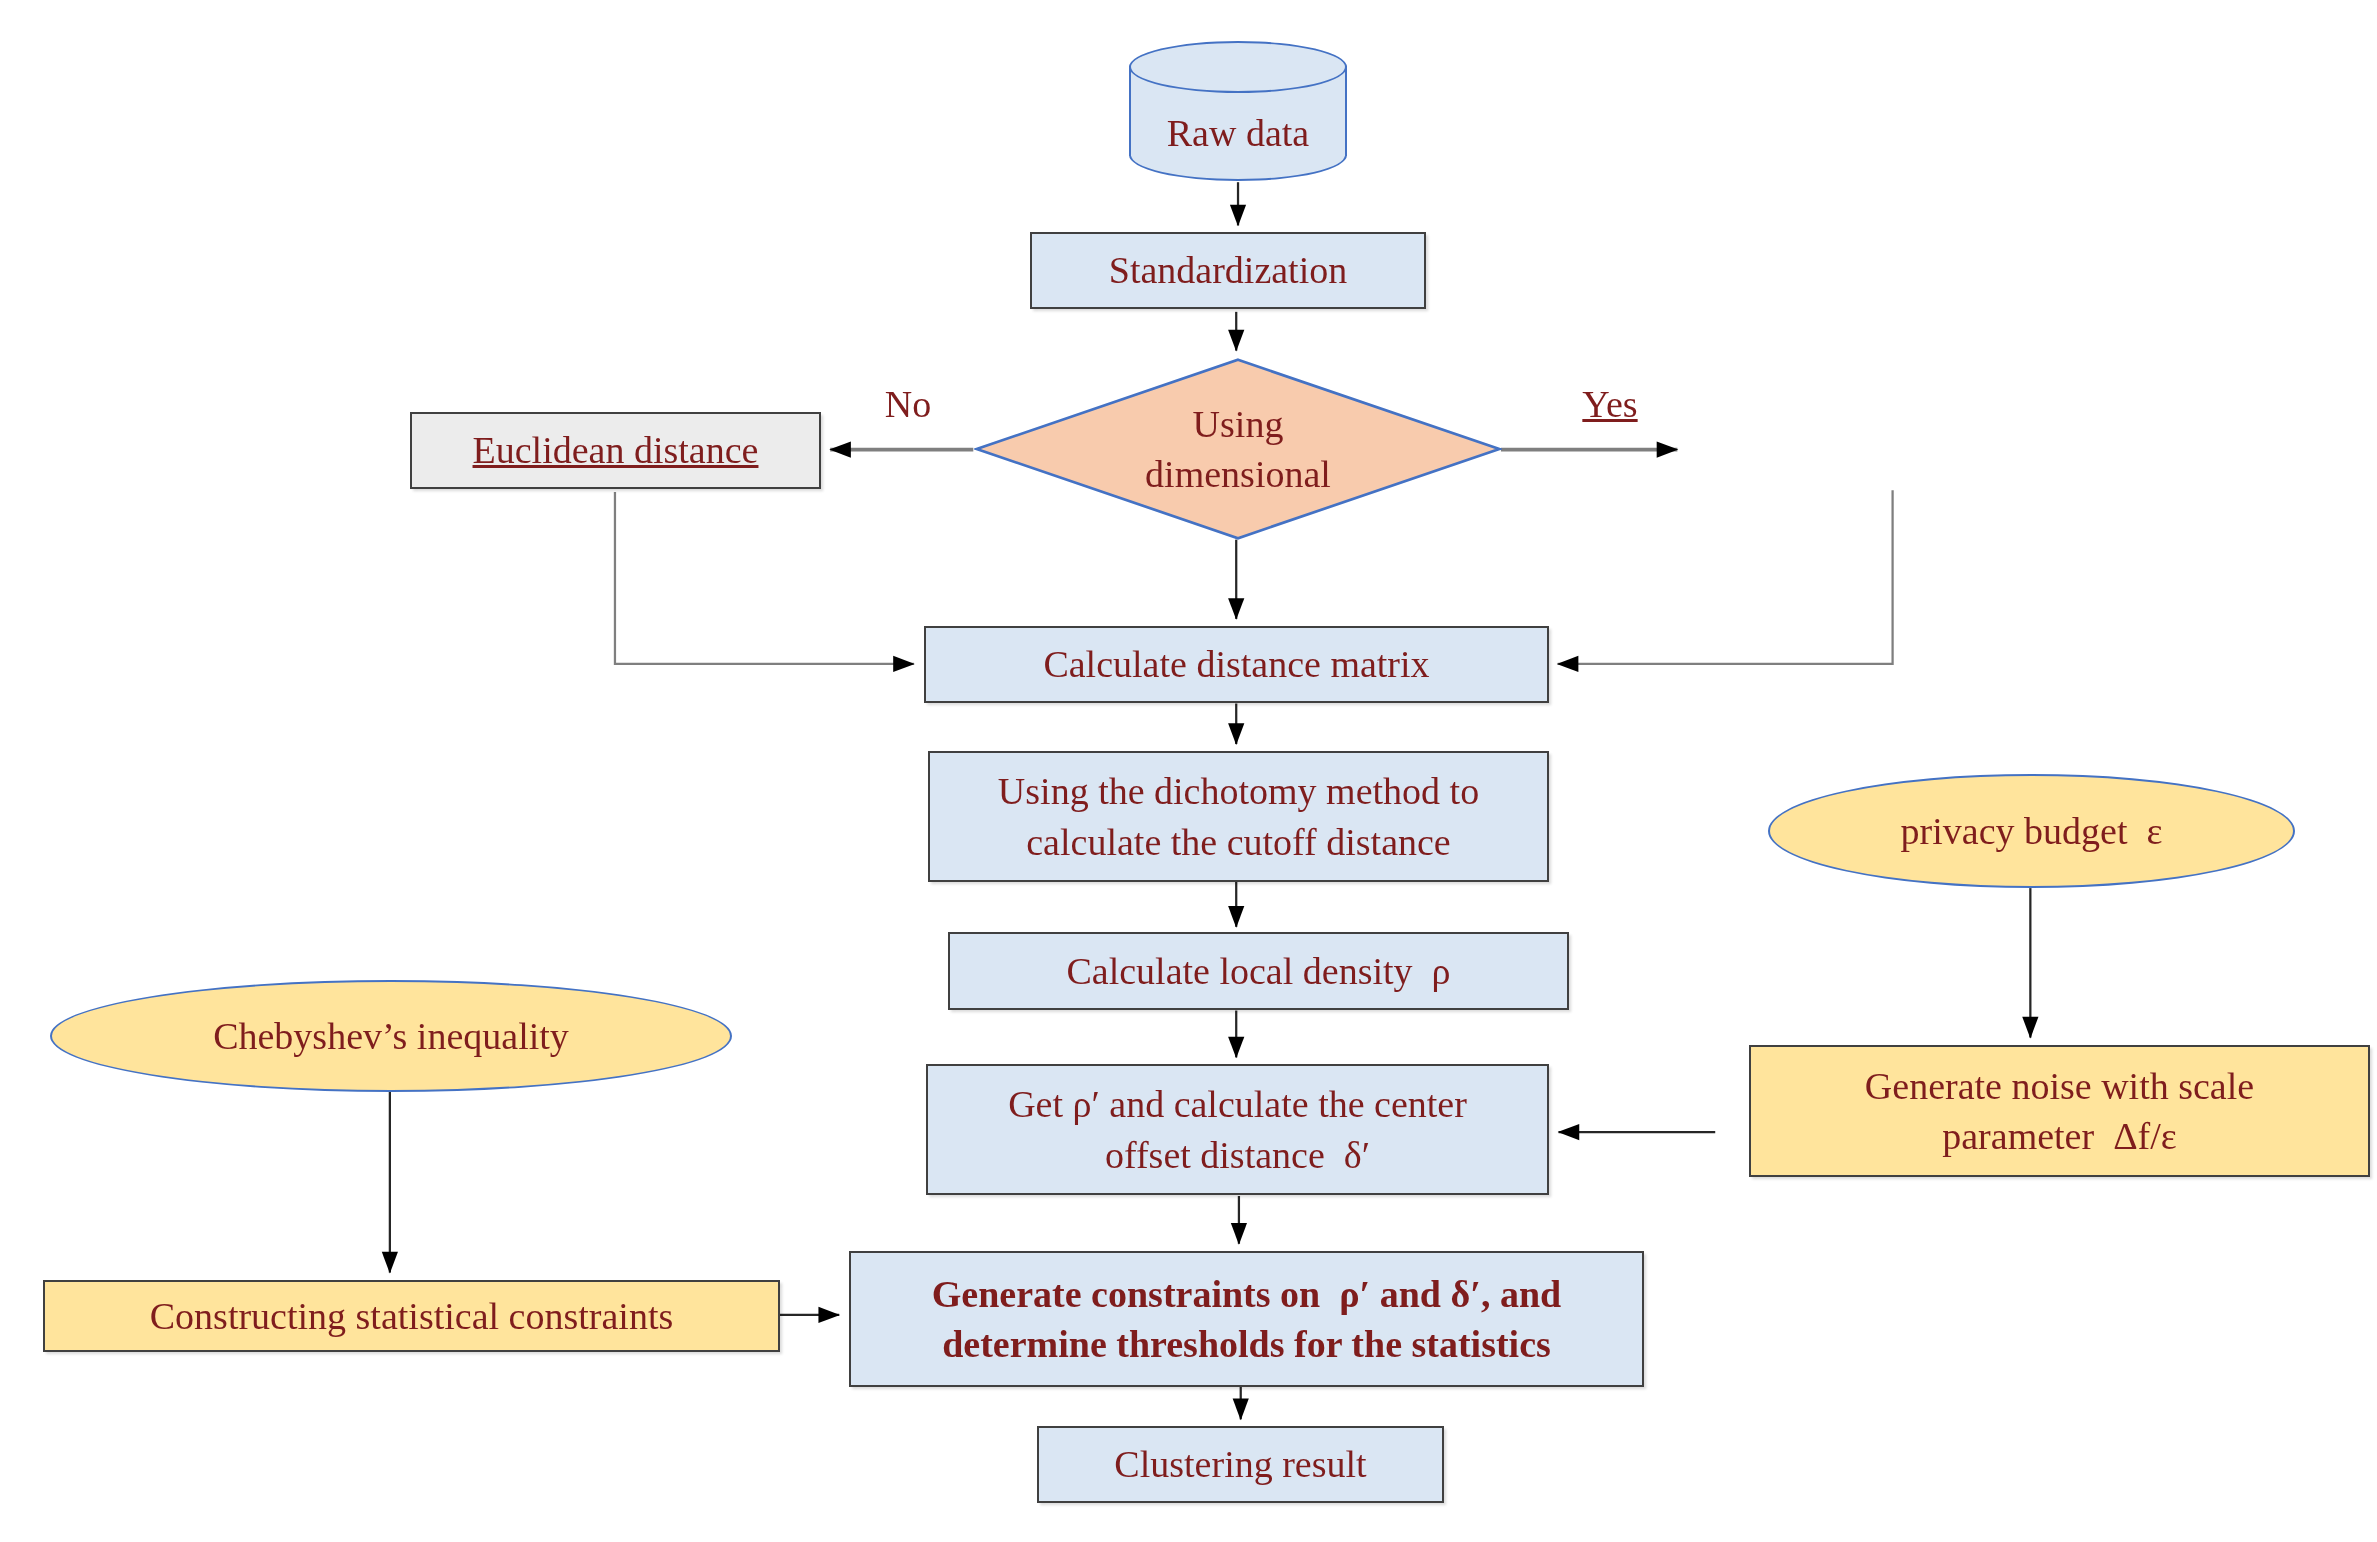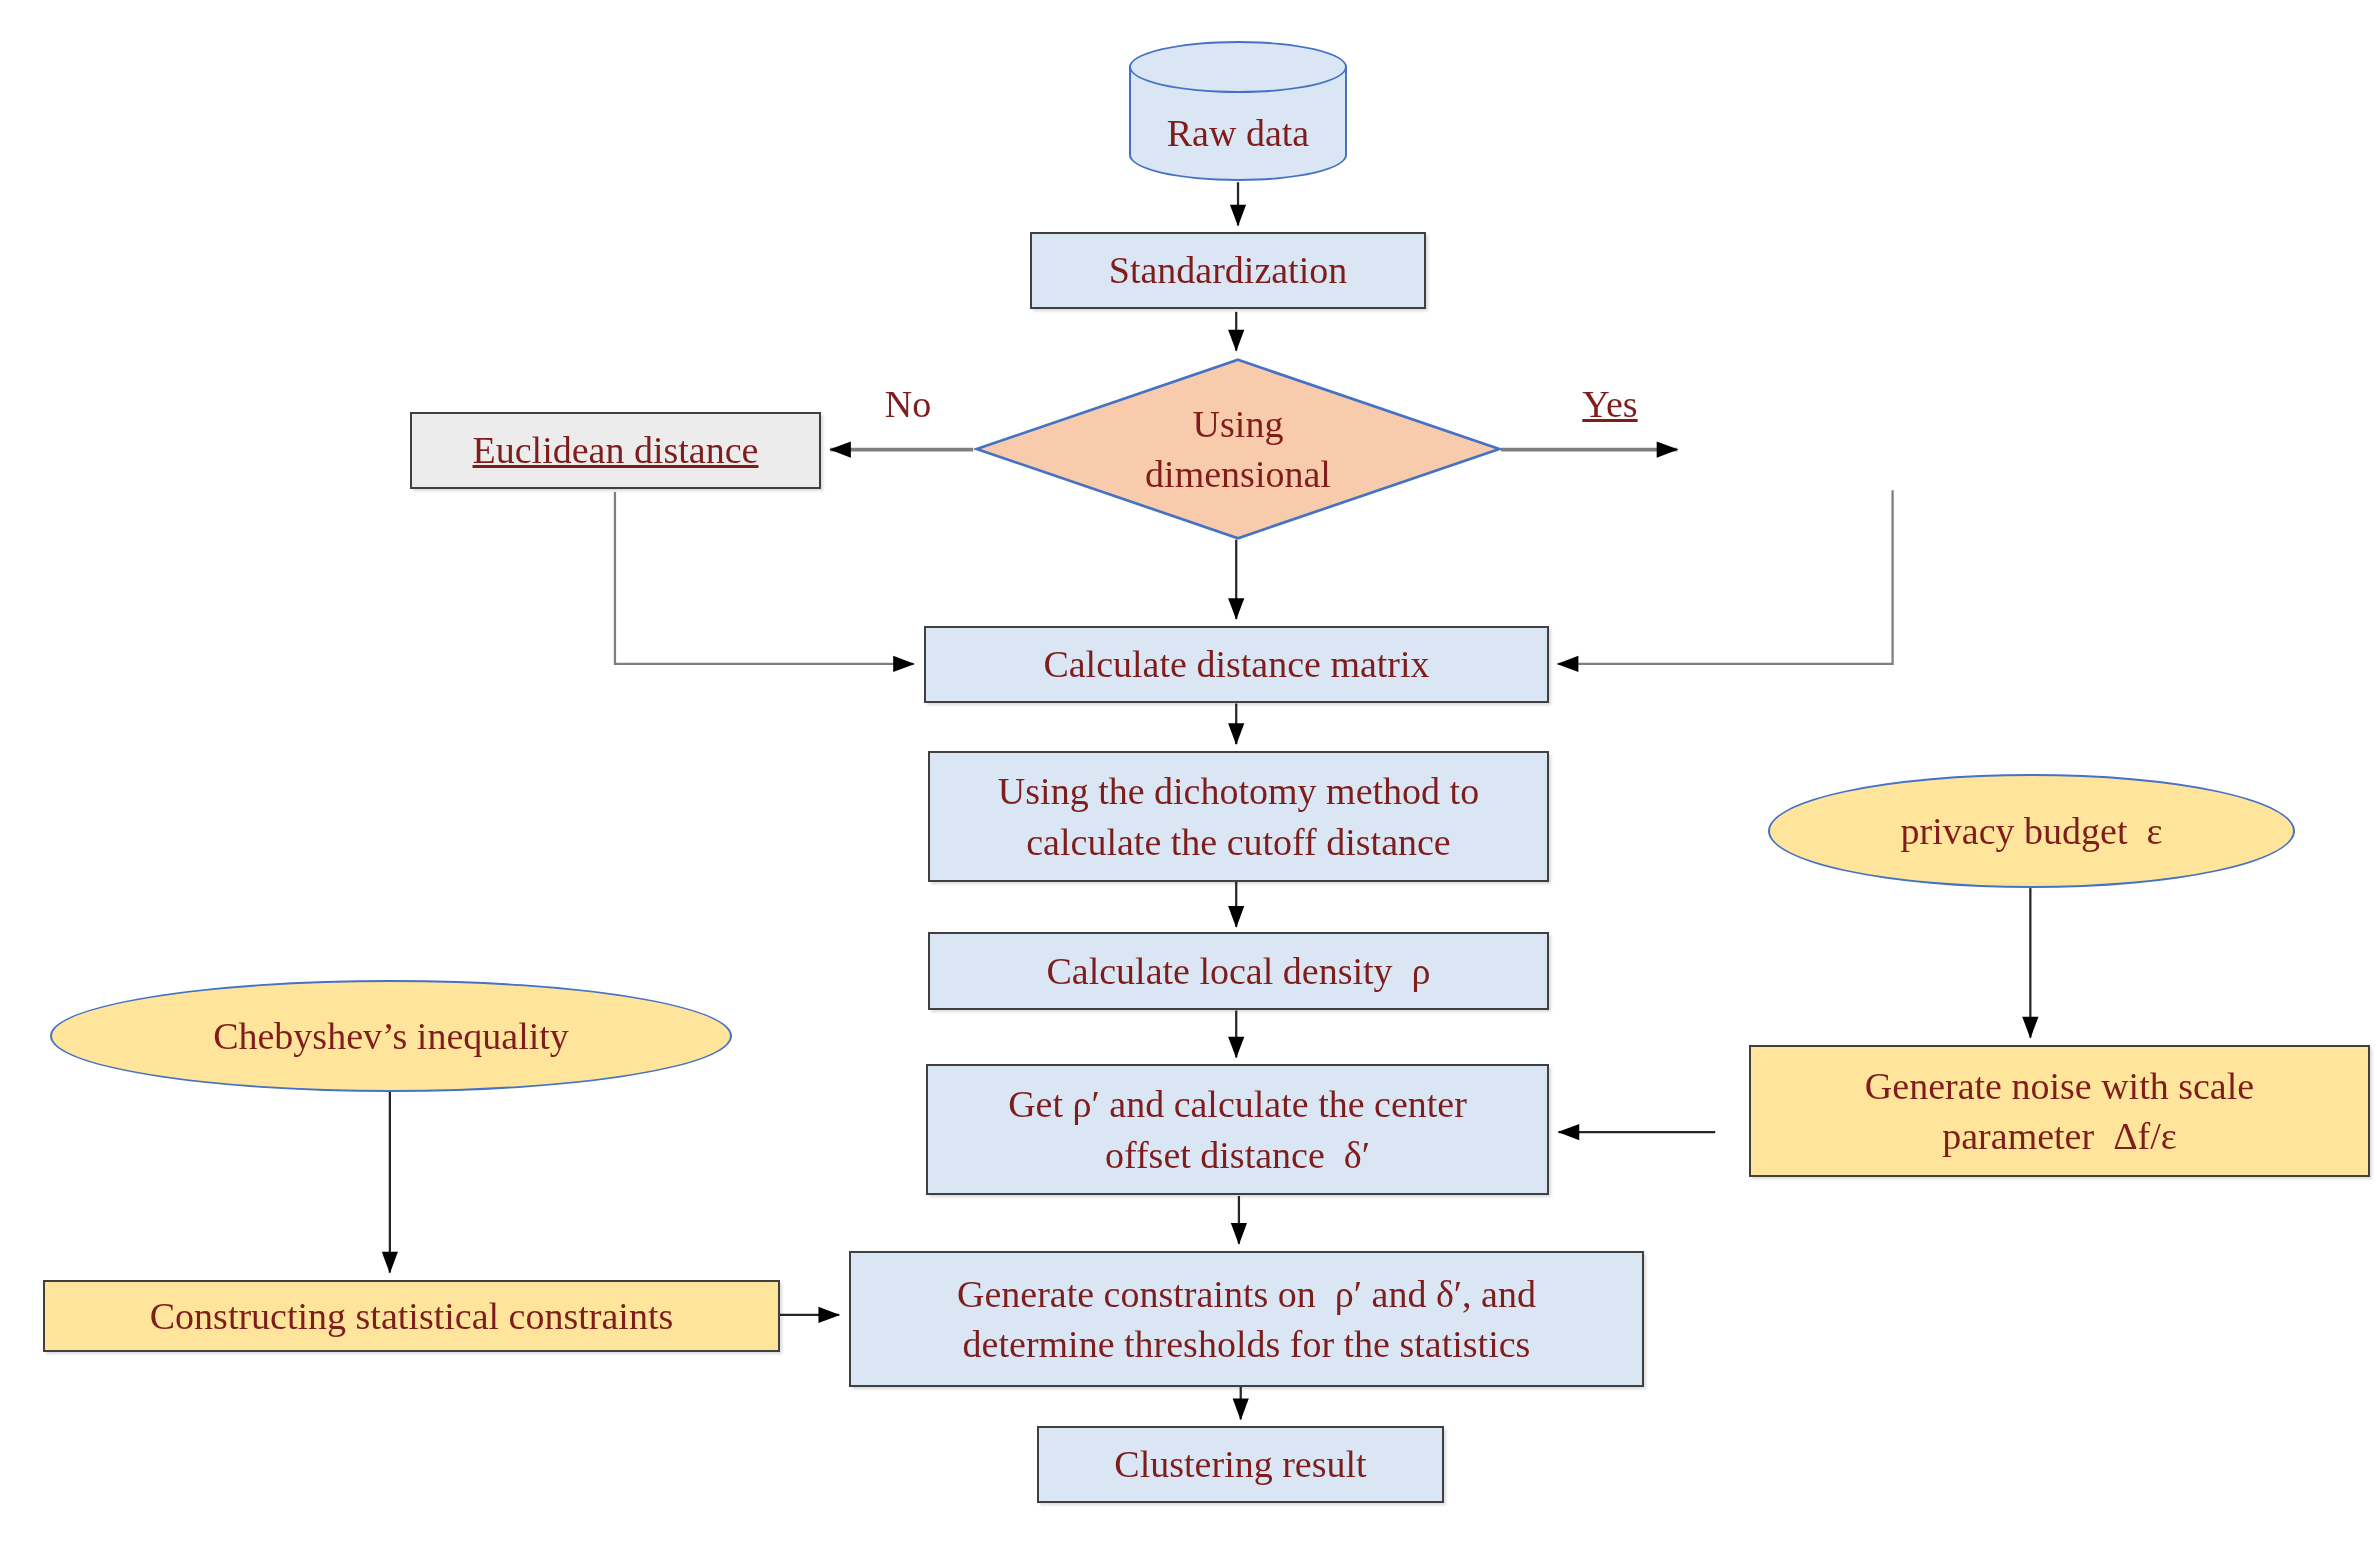--- a/index.html
+++ b/index.html
@@ -117,21 +117,21 @@
 
   <div class="node rect process" style="left:924px;top:626px;width:625px;height:77px;">
     <span class="label">Calculate distance matrix</span>
   </div>
 
   <div class="node rect process lines" style="left:928px;top:751px;width:621px;height:131px;">
     <span class="line">Using the dichotomy method to</span>
     <span class="line">calculate the cutoff distance</span>
   </div>
 
-  <div class="node rect process" style="left:928px;top:932px;width:621px;height:78px;">
+  <div class="node rect process" style="left:948px;top:932px;width:621px;height:78px;">
     <span class="label">Calculate local density  ρ</span>
   </div>
 
   <div class="node rect process lines" style="left:926px;top:1064px;width:623px;height:131px;">
     <span class="line">Get ρ′ and calculate the center</span>
     <span class="line">offset distance  δ′</span>
   </div>
 
   <div class="node ellipse" style="left:1768px;top:774px;width:527px;height:114px;">
     <span class="label">privacy budget  ε</span>
@@ -143,21 +143,21 @@
   </div>
 
   <div class="node ellipse" style="left:50px;top:980px;width:682px;height:112px;">
     <span class="label">Chebyshev’s inequality</span>
   </div>
 
   <div class="node rect io" style="left:43px;top:1280px;width:737px;height:72px;">
     <span class="label">Constructing statistical constraints</span>
   </div>
 
-  <div class="node rect process lines" style="left:849px;top:1251px;width:795px;height:136px;">
+  <div class="node rect process lines" style="left:849px;top:1251px;width:795px;height:136px;font-weight:bold;">
     <span class="line">Generate constraints on  ρ′ and δ′, and</span>
     <span class="line">determine thresholds for the statistics</span>
   </div>
 
   <div class="node rect process" style="left:1037px;top:1426px;width:407px;height:77px;">
     <span class="label">Clustering result</span>
   </div>
 
 </div>
 

